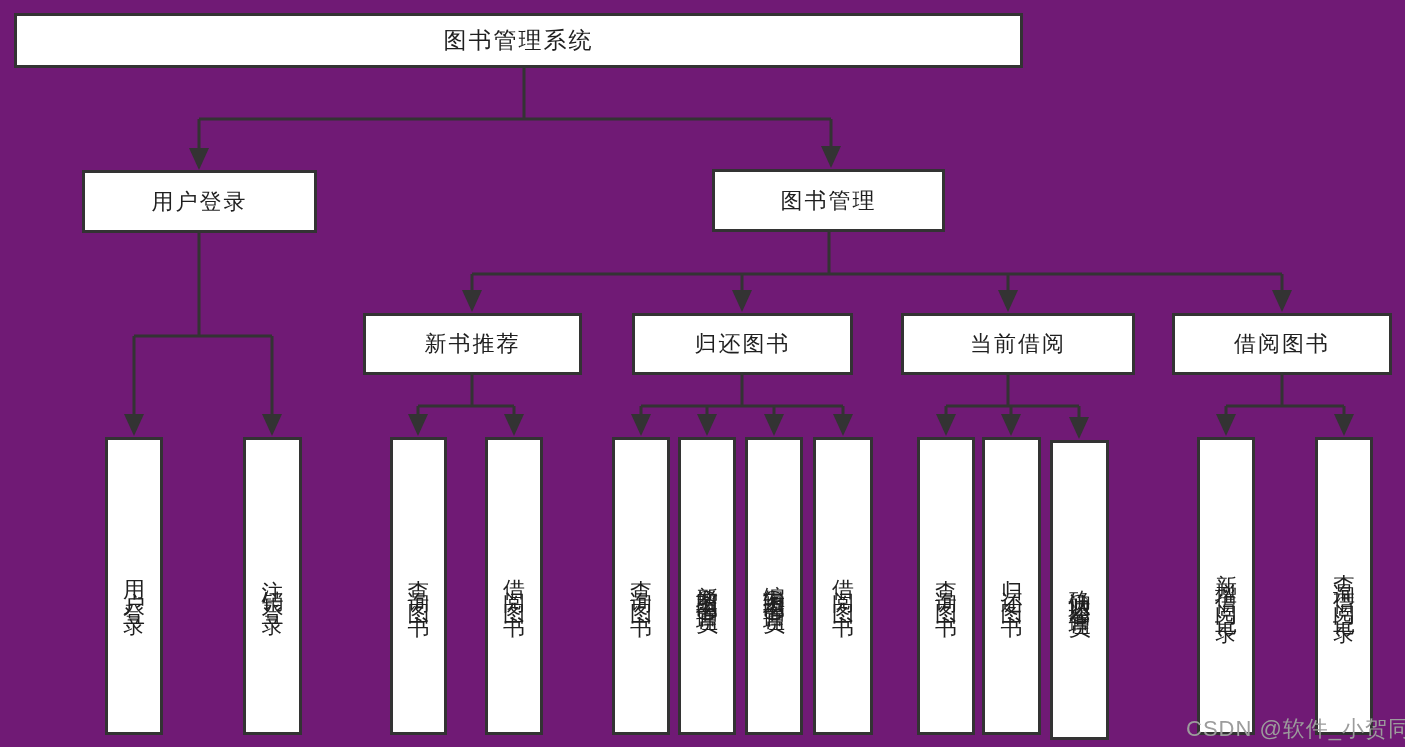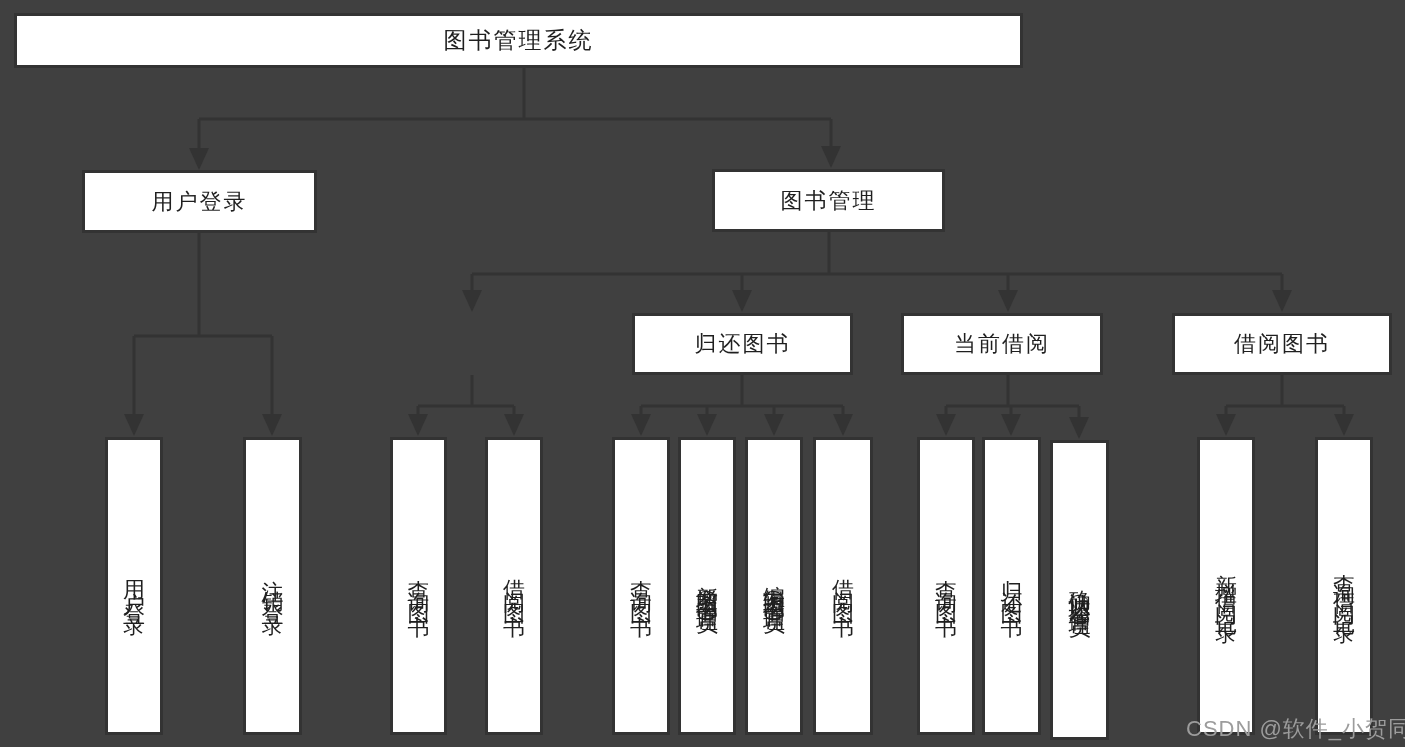--- a/index.html
+++ b/index.html
@@ -1,19 +1,19 @@
 <!DOCTYPE html>
 <html><head>
 <meta charset="utf-8">
 <style>
   html,body { margin:0; padding:0; background:#ffffff; }
   .canvas {
     position:relative;
     width:1405px; height:747px;
-    background:#404040;
+    background:#701a75;
     font-family:"Liberation Sans", sans-serif;
     color:#1f1f1f;
     overflow:hidden;
   }
   .node {
     position:absolute;
     box-sizing:border-box;
     border:3px solid #333333;
     background:#ffffff;
     display:flex;
@@ -89,22 +89,23 @@
     <path d="M1282 375 V406 M1226 406 H1344 M1226 406 V416 M1344 406 V416"></path>
     <polygon points="1226,436 1216,414 1236,414"></polygon>
     <polygon points="1344,436 1334,414 1354,414"></polygon>
   </svg>
 
   <div class="node h-node root-node" style="left:14px; top:13px; width:1009px; height:55px;">图书管理系统</div>
 
   <div class="node h-node" style="left:82px; top:170px; width:235px; height:63px;">用户登录</div>
   <div class="node h-node" style="left:712px; top:169px; width:233px; height:63px;">图书管理</div>
 
+  <div class="node h-node" style="left:363px; top:313px; width:219px; height:62px;">新书推荐</div>
   <div class="node h-node" style="left:632px; top:313px; width:221px; height:62px;">归还图书</div>
-  <div class="node h-node" style="left:901px; top:313px; width:202px; height:62px;text-align:right;">当前借阅</div>
+  <div class="node h-node" style="left:901px; top:313px; width:234px; height:62px;text-align:right;">当前借阅</div>
   <div class="node h-node" style="left:1172px; top:313px; width:220px; height:62px;">借阅图书</div>
 
   <div class="node leaf v-short" style="left:105px; top:437px; width:58px; height:298px;">
     <span class="vtext">用户登录</span>
   </div>
   <div class="node leaf v-short" style="left:243px; top:437px; width:59px; height:298px;">
     <span class="vtext">注销登录</span>
   </div>
 
   <div class="node leaf v-short" style="left:390px; top:437px; width:57px; height:298px;">

